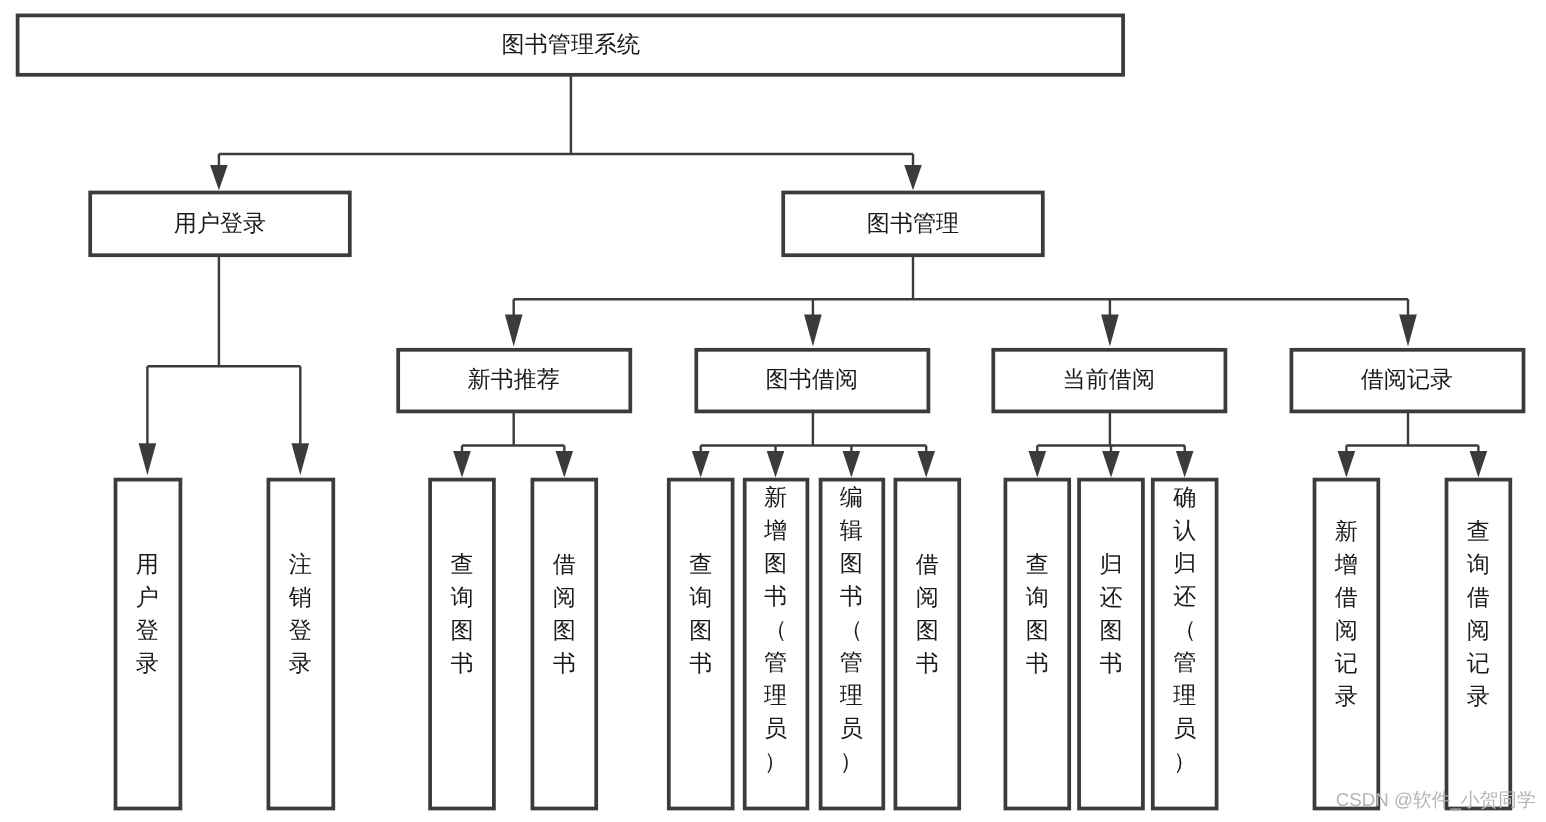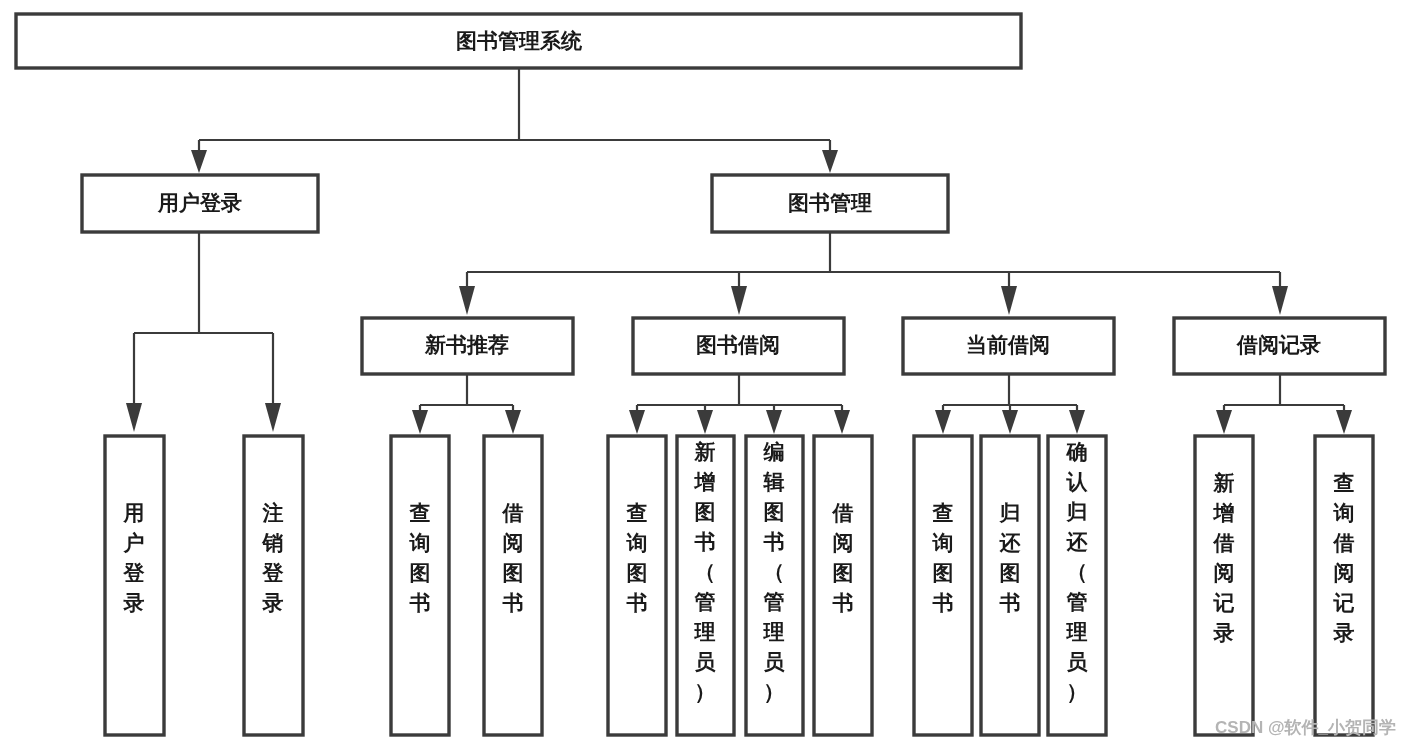--- a/index.html
+++ b/index.html
@@ -13,21 +13,20 @@
     font-family: "Liberation Sans", "DejaVu Sans", sans-serif;
     overflow: hidden;
     position: relative;
   }
   #diagram-root {
     position: absolute;
     left: 0;
     top: 0;
     width: 1405px;
     height: 747px;
-    font-weight: bold;
   }
   svg.diagram {
     display: block;
     width: 1405px;
     height: 747px;
   }
   .node-box {
     fill: #ffffff;
     stroke: #3b3b3b;
     stroke-width: 2.4;

